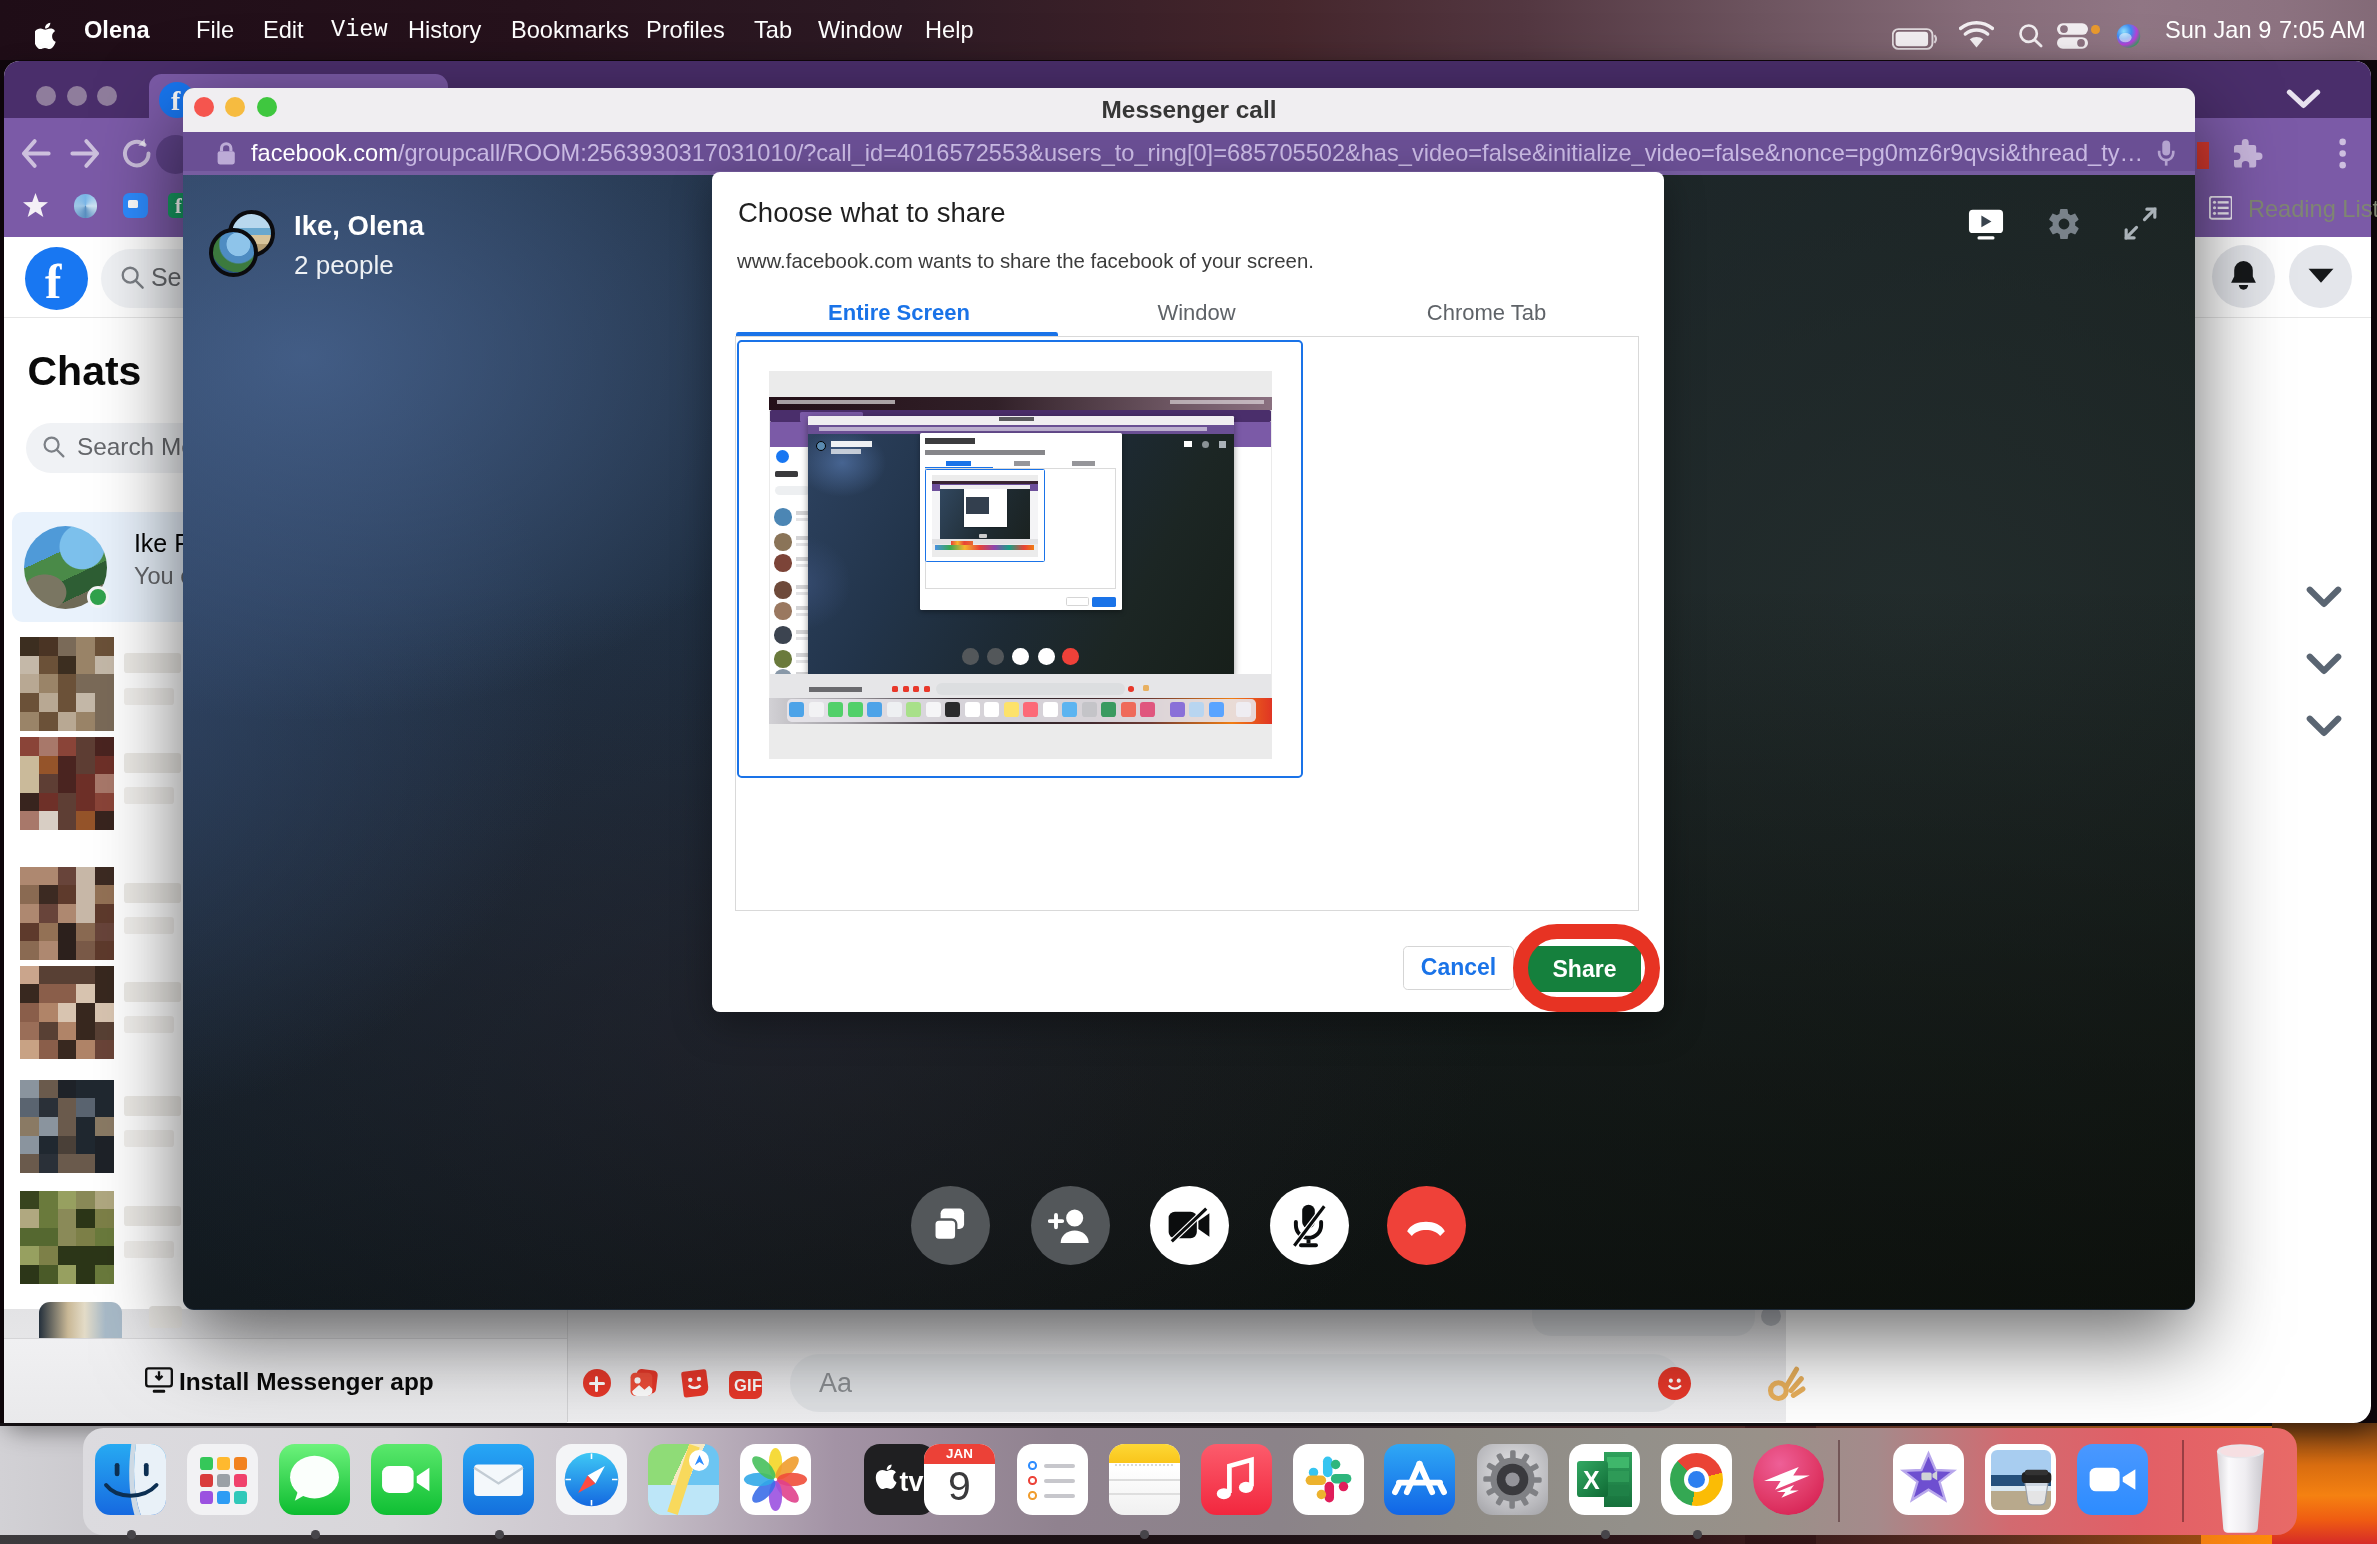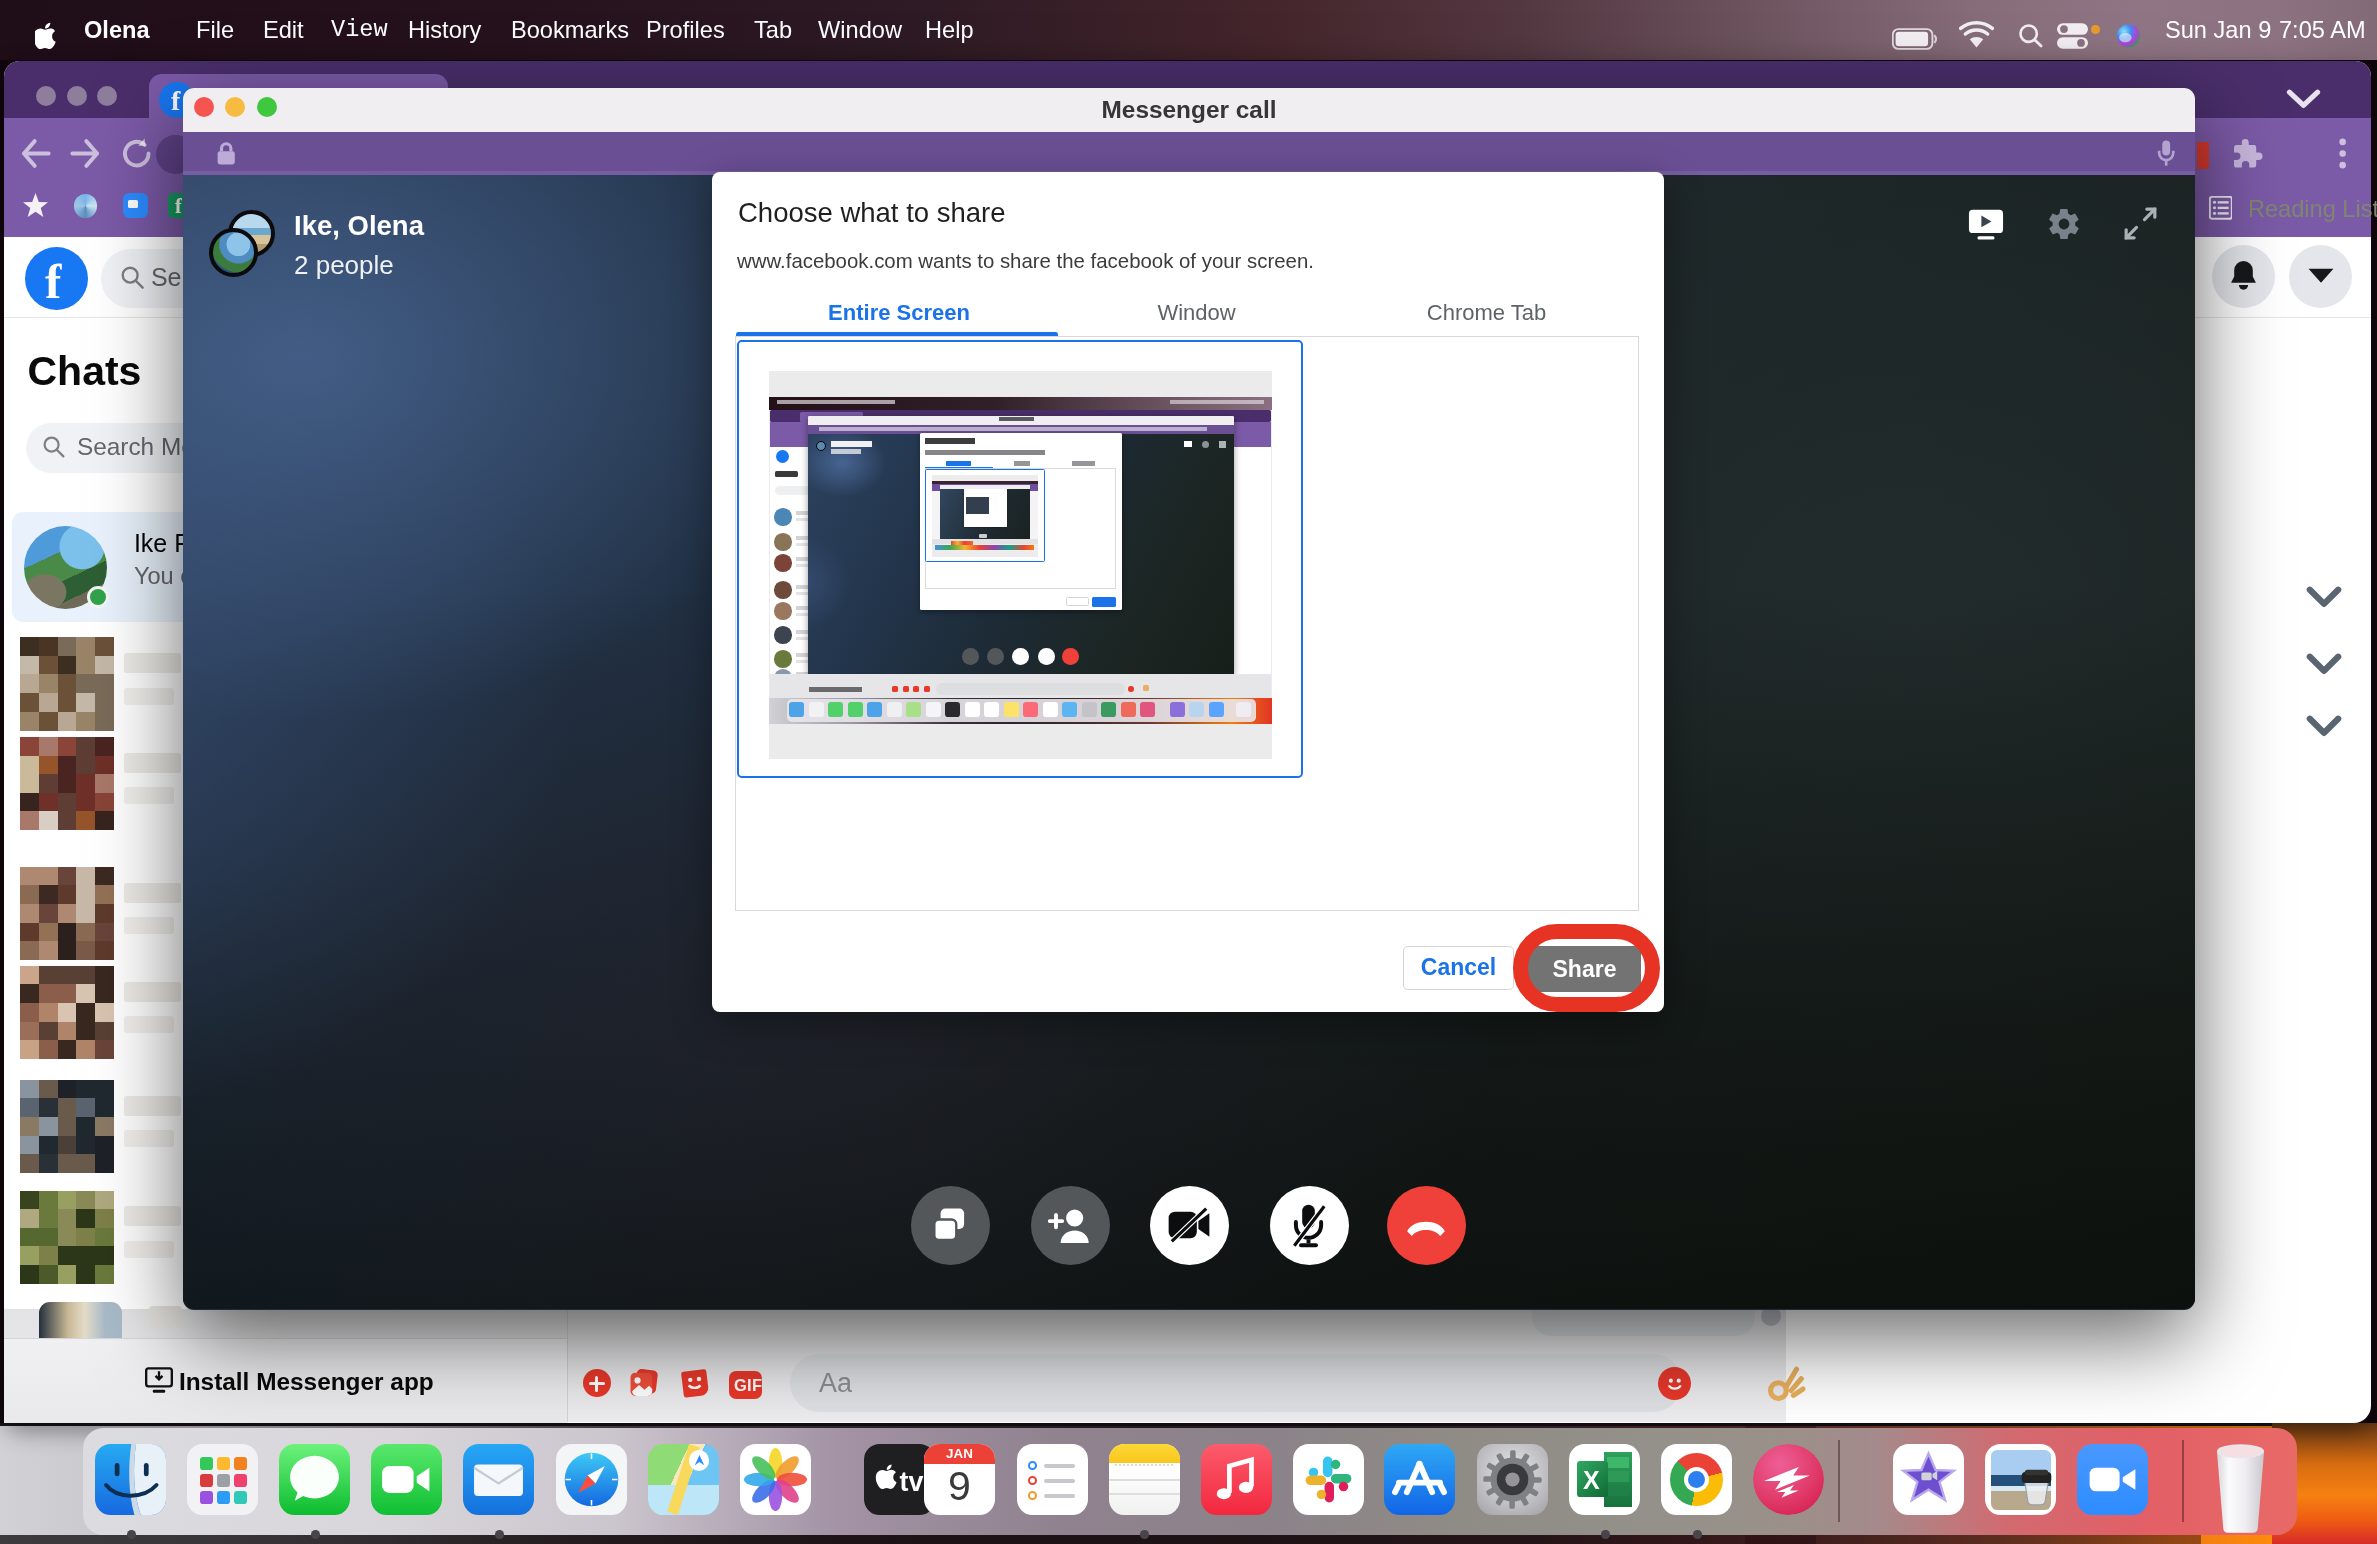--- a/index.html
+++ b/index.html
@@ -399,20 +399,21 @@
       <div class="tl" style="left:42px; top:8.6px; width:20.4px; height:20.4px; background:#f6bb40;"></div>
       <div class="tl" style="left:74px; top:8.6px; width:20.4px; height:20.4px; background:#3fc73f;"></div>
       <div class="abs" style="left:0;width:2012px;top:7.9px;text-align:center;font-size:24.4px;font-weight:bold;color:#363636;">Messenger call</div>
     </div>
     <div class="abs" style="left:0;top:44px;width:2012px;height:43px;background:#6a4f94;">
       <div class="abs" style="left:0;top:39px;width:2012px;height:4.7px;background:#775da1;"></div>
       <svg class="abs" style="left:33px; top:9.4px;" width="20.4" height="25" viewBox="0 0 26 32">
         <rect x="2" y="13" width="22" height="17" rx="3" fill="#bcabd6"></rect>
         <path d="M7 13 V9.5 a6 6 0 0 1 12 0 V13" stroke="#bcabd6" stroke-width="4" fill="none"></path>
       </svg>
+      <div class="abs" style="left:68px;top:7.9px;font-size:23.6px;color:#fff;white-space:nowrap;">facebook.com<span style="color:#c8b9e2;">/groupcall/ROOM:2563930317031010/?call_id=4016572553&amp;users_to_ring[0]=685705502&amp;has_video=false&amp;initialize_video=false&amp;nonce=pg0mz6r9qvsi&amp;thread_ty…</span></div>
       <svg class="abs" style="left:1973px; top:7px;" width="20.4" height="29" viewBox="0 0 26 37">
         <rect x="8" y="2" width="10" height="19" rx="5" fill="#b4a3cf"></rect>
         <path d="M4 15 v3 a9 9 0 0 0 18 0 v-3" stroke="#b4a3cf" stroke-width="3.4" fill="none"></path>
         <line x1="13" y1="28" x2="13" y2="34" stroke="#b4a3cf" stroke-width="3.4"></line>
       </svg>
     </div>
     <div id="ccontent">
       <div class="abs" style="left:45px;top:35px;width:47px;height:47px;border-radius:50%;border:4.7px solid #0b0b0e;background:linear-gradient(180deg,#b8d8ee 0 35%,#6aa8ce 35% 55%,#d8c49a 55% 78%,#b49d72 78% 100%);"></div>
       <div class="abs" style="left:26px;top:53px;width:49px;height:49px;border-radius:50%;border:4.7px solid #0b0b0e;background:radial-gradient(circle at 62% 30%, #8ec4ea 0 30%, #4e8cc2 32% 48%, #3c7a3e 52% 72%, #28527e 74% 100%);"></div>
       <div class="abs" style="left:111px;top:35px;font-size:27.5px;font-weight:bold;color:#fff;">Ike, Olena</div>
@@ -582,21 +583,21 @@
           <div style="position:absolute;left:332px;top:331px;width:15px;height:15px;border-radius:3.1px;background:#3a9a60"></div>
           <div style="position:absolute;left:352px;top:331px;width:15px;height:15px;border-radius:3.1px;background:#ef6a5a"></div>
           <div style="position:absolute;left:371px;top:331px;width:15px;height:15px;border-radius:3.1px;background:#e0567e"></div>
           <div style="position:absolute;left:401px;top:331px;width:15px;height:15px;border-radius:3.1px;background:#8a70d8"></div>
           <div style="position:absolute;left:420px;top:331px;width:15px;height:15px;border-radius:3.1px;background:#b8d5f0"></div>
           <div style="position:absolute;left:440px;top:331px;width:15px;height:15px;border-radius:3.1px;background:#5aa4ff"></div>
           <div style="position:absolute;left:467px;top:331px;width:15px;height:15px;border-radius:3.1px;background:#efedf2"></div>
         </div>
       </div>
     <div class="abs" style="left:691px;top:774px;width:111px;height:44px;border:1.6px solid #d5d5d5;border-radius:4.7px;background:#fff;text-align:center;line-height:41px;font-size:23px;font-weight:bold;color:#1a73e8;">Cancel</div>
-    <div class="abs" style="left:816px;top:774px;width:113px;height:46px;border-radius:4.7px;background:#737373;text-align:center;line-height:46px;font-size:23px;font-weight:bold;color:#fff;">Share</div>
+    <div class="abs" style="left:816px;top:774px;width:113px;height:46px;border-radius:4.7px;background:#15803d;text-align:center;line-height:46px;font-size:23px;font-weight:bold;color:#fff;">Share</div>
     <div class="abs" style="left:801px;top:752px;width:147px;height:88px;border:15px solid #e73323;border-radius:44px;"></div>
   </div>
 
   <div id="dock" class="abs"></div>
   <div class="abs" style="left:95px;top:1444px;width:71px;height:71px;border-radius:15.7px;overflow:hidden;">
       <div style="position:absolute;inset:0;background:linear-gradient(180deg,#27aaf2,#1669e0)"></div>
       <svg style="position:absolute;left:0;top:0" width="71" height="71" viewBox="0 0 90 90">
         <path d="M52 0 H90 V90 H58 C48 62 48 28 52 0 Z" fill="#e9f1f8"></path>
         <path d="M52 0 C48 28 48 62 58 90 H50 C42 62 42 28 46 0 Z" fill="#cdd9e4"></path>
         <rect x="25" y="24" width="6" height="17" rx="3" fill="#0c2f52"></rect>

